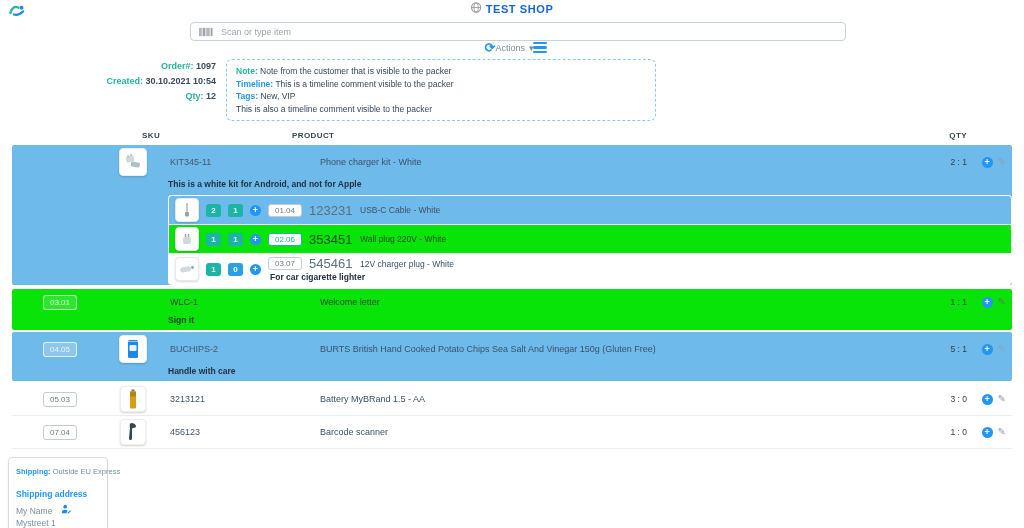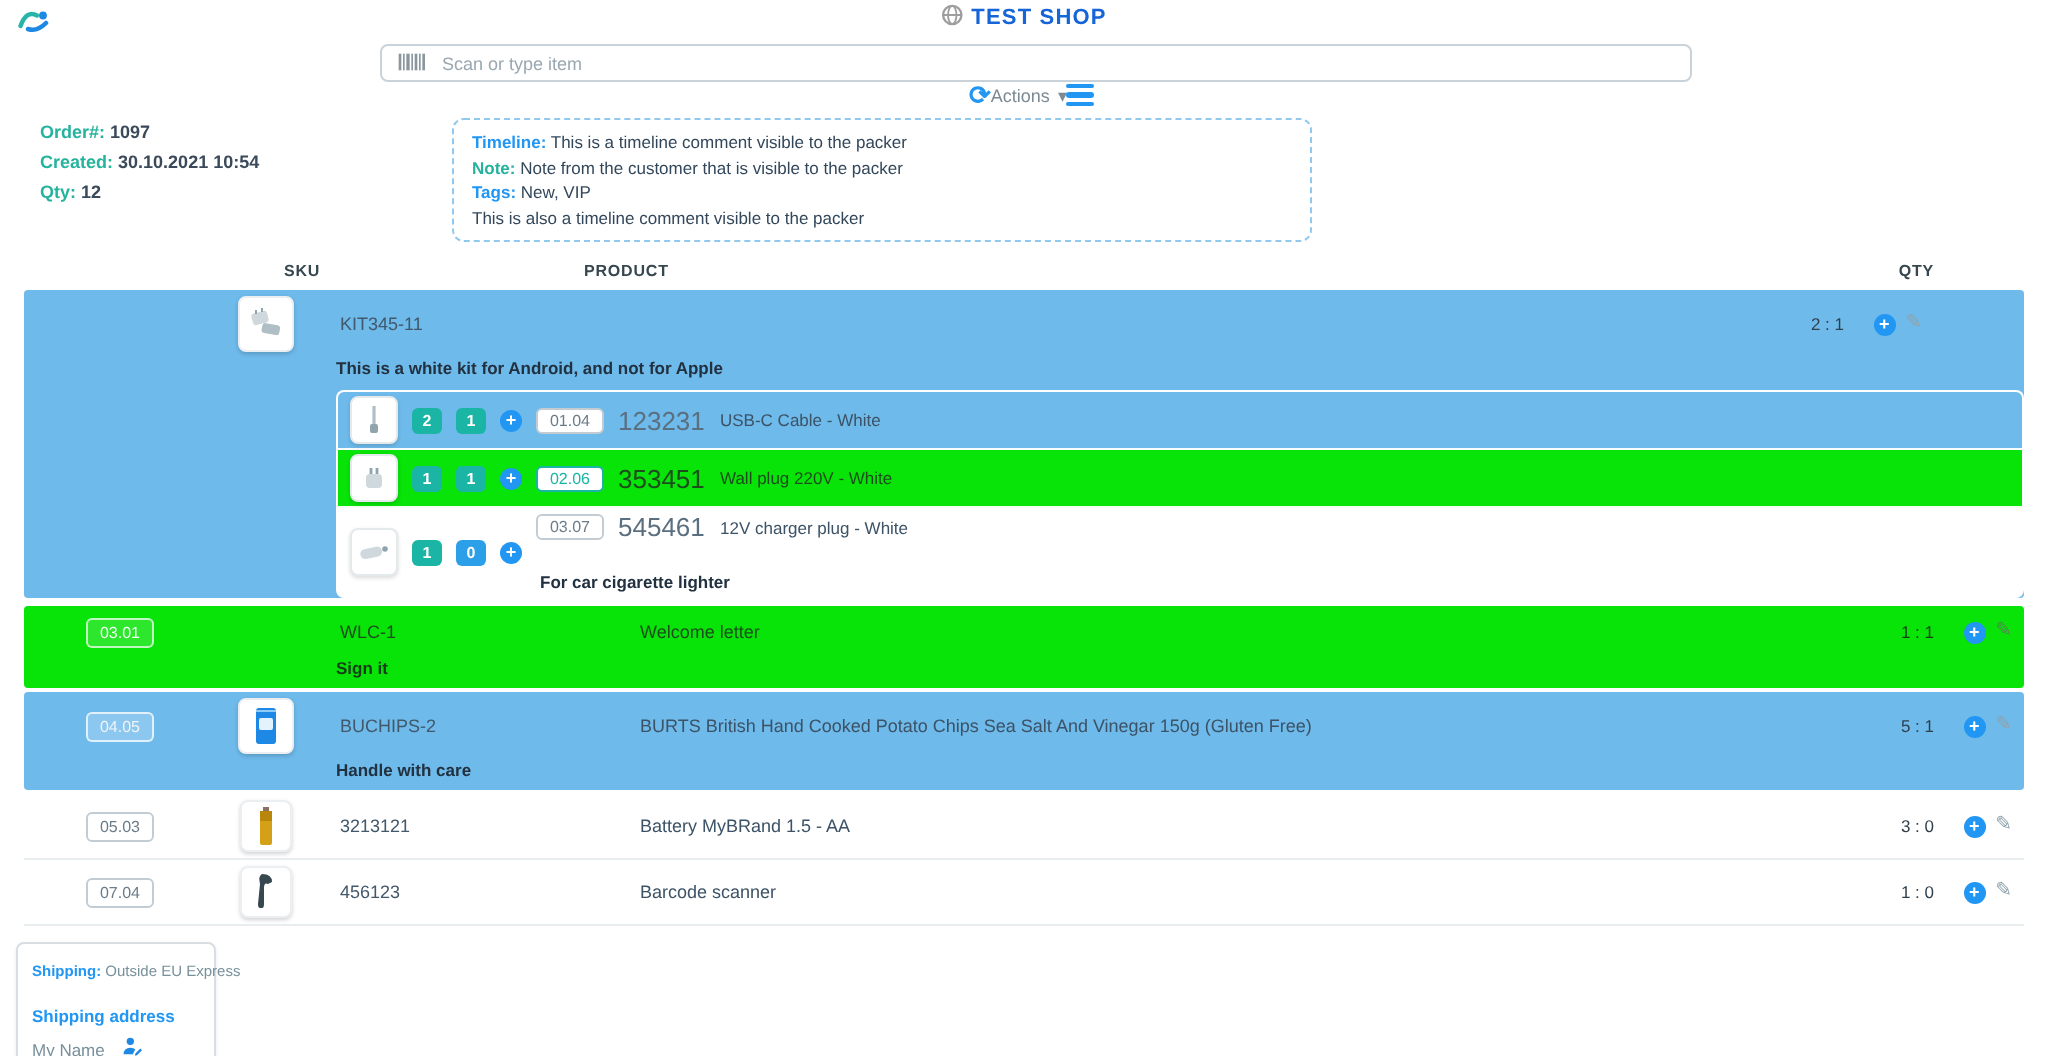--- a/index.html
+++ b/index.html
@@ -23,21 +23,21 @@
   }
   .search-box input { border: none; outline: none; flex: 1; font-size: 9px; color: #33475b; font-family: inherit; }
   .search-box input::placeholder { color: #9aa7b0; }
   .toolbar-right { flex: 1; display: flex; align-items: center; justify-content: space-between; padding: 0 6px 0 14px; }
   .refresh-btn { color: #2196f3; font-size: 13px; font-weight: bold; cursor: pointer; line-height: 13px; }
   .actions-dd { display: flex; align-items: center; gap: 4px; color: #7d8a94; font-size: 9px; cursor: pointer; }
   .hamburger { display: flex; flex-direction: column; gap: 2px; cursor: pointer; }
   .hamburger span { display: block; width: 14px; height: 2.5px; background: #2196f3; border-radius: 2px; }
   
   .info-row { display: flex; align-items: flex-start; gap: 10px; padding: 3px 8px 6px; }
-  .order-info { width: 208px; font-size: 9px; line-height: 15px; padding-left: 12px; }
+  .order-info { width: 208px; font-size: 9px; line-height: 15px; padding-left: 12px; text-align: right; }
   .lbl-teal { color: #26b39e; font-weight: bold; }
   .lbl-blue { color: #2196f3; font-weight: bold; }
   .val { color: #3b4a5a; font-weight: 600; }
   .note-box { border: 1px dashed #90c8f0; border-radius: 6px; padding: 5px 9px; font-size: 8.5px; line-height: 12.5px; background: #fff; }
   .customer-note { width: 430px; min-height: 52px; }
   .packer-note { width: 320px; min-height: 52px; }
   .packer-note .note-text { color: #3b4a5a; font-weight: 600; }
   
   .table { padding: 0 12px; }
   .grid6 { display: grid; grid-template-columns: 55px 75px 150px 1fr 45px 45px; align-items: center; }
@@ -93,21 +93,21 @@
   }
   .badge.bblue { background: #2b9fe8; }
   .kit-loc {
     border: 1px solid #c3ccd3; background: #fff; border-radius: 3px; font-size: 8px; color: #6b7c88;
     padding: 1px 4px; min-width: 34px; text-align: center; flex: none;
   }
   .kit-loc.teal { border-color: #1ab5a5; color: #1ab5a5; }
   .kit-sku { color: #5a6f80; min-width: 44px; font-size: 13px; }
   .kit-product { color: #3c5266; font-size: 8.5px; }
   .kg .kit-sku, .kg .kit-product { color: #1d4d1d; }
-  .kit-col { display: flex; flex-direction: column; gap: 15px; }
+  .kit-col { display: flex; flex-direction: column; gap: 1px; }
   .kit-line { display: flex; align-items: center; gap: 7px; }
   .kit-comment { font-weight: bold; font-size: 8.5px; color: #223140; padding-left: 2px; }
   
   .shipping-box {
     width: 100px; margin: 8px 0 0 8px; border: 1px solid #d7dde2; border-radius: 4px;
     padding: 8px 7px; font-size: 8.5px; color: #78909c; box-shadow: 0 1px 2px rgba(0,0,0,.08);
     line-height: 12px;
   }
   .ship-line1 { font-size: 7.5px; white-space: nowrap; }
   .ship-title { color: #2196f3; font-weight: bold; margin: 10px 0 4px; }
@@ -170,24 +170,24 @@
 <div class="info-row">
   <div class="order-info">
     <div><span class="lbl-teal">Order#:</span>
       <span class="val">1097</span></div>
     <div><span class="lbl-teal">Created:</span>
       <span class="val">30.10.2021 10:54</span></div>
     <div><span class="lbl-teal">Qty:</span>
       <span class="val">12</span></div>
   </div>
   <div class="note-box customer-note">
+    <div><span class="lbl-teal">Note:</span>
+      <span>Note from the customer that is visible to the packer</span></div>
     <div><span class="lbl-blue">Timeline:</span>
       <span>This is a timeline comment visible to the packer</span></div>
-    <div><span class="lbl-teal">Note:</span>
-      <span>Note from the customer that is visible to the packer</span></div>
     <div><span class="lbl-blue">Tags:</span>
       <span>New, VIP</span></div>
     <div><span>This is also a timeline comment visible to the packer</span></div>
   </div>
 </div>
 
 <div class="table">
   <div class="thead grid6">
     <div></div>
       <div></div>
@@ -202,20 +202,21 @@
       <div class="loc-cell"></div>
       <div class="thumb big">
         <svg width="18" height="18" viewBox="0 0 18 18">
           <rect x="2" y="3" width="8" height="6" rx="1.5" fill="#cfd8dc" transform="rotate(-15 6 6)"></rect>
           <rect x="7" y="9" width="9" height="5" rx="1.5" fill="#b0bec5" transform="rotate(10 11 11)"></rect>
           <line x1="4" y1="4" x2="4" y2="2" stroke="#90a4ae" stroke-width="1"></line>
           <line x1="7" y1="3" x2="7" y2="1" stroke="#90a4ae" stroke-width="1"></line>
         </svg>
       </div>
       <div class="sku-cell">KIT345-11</div>
+      <div class="product-cell">Phone charger kit - White</div>
       <div class="qty-cell">2 : 1</div>
       <div class="icons-cell">
         <span class="plus-btn">+</span>
         <span class="pencil">✎</span>
       </div>
     </div>
     <div class="row-comment">This is a white kit for Android, and not for Apple</div>
 
     <div class="kit-items">
 

